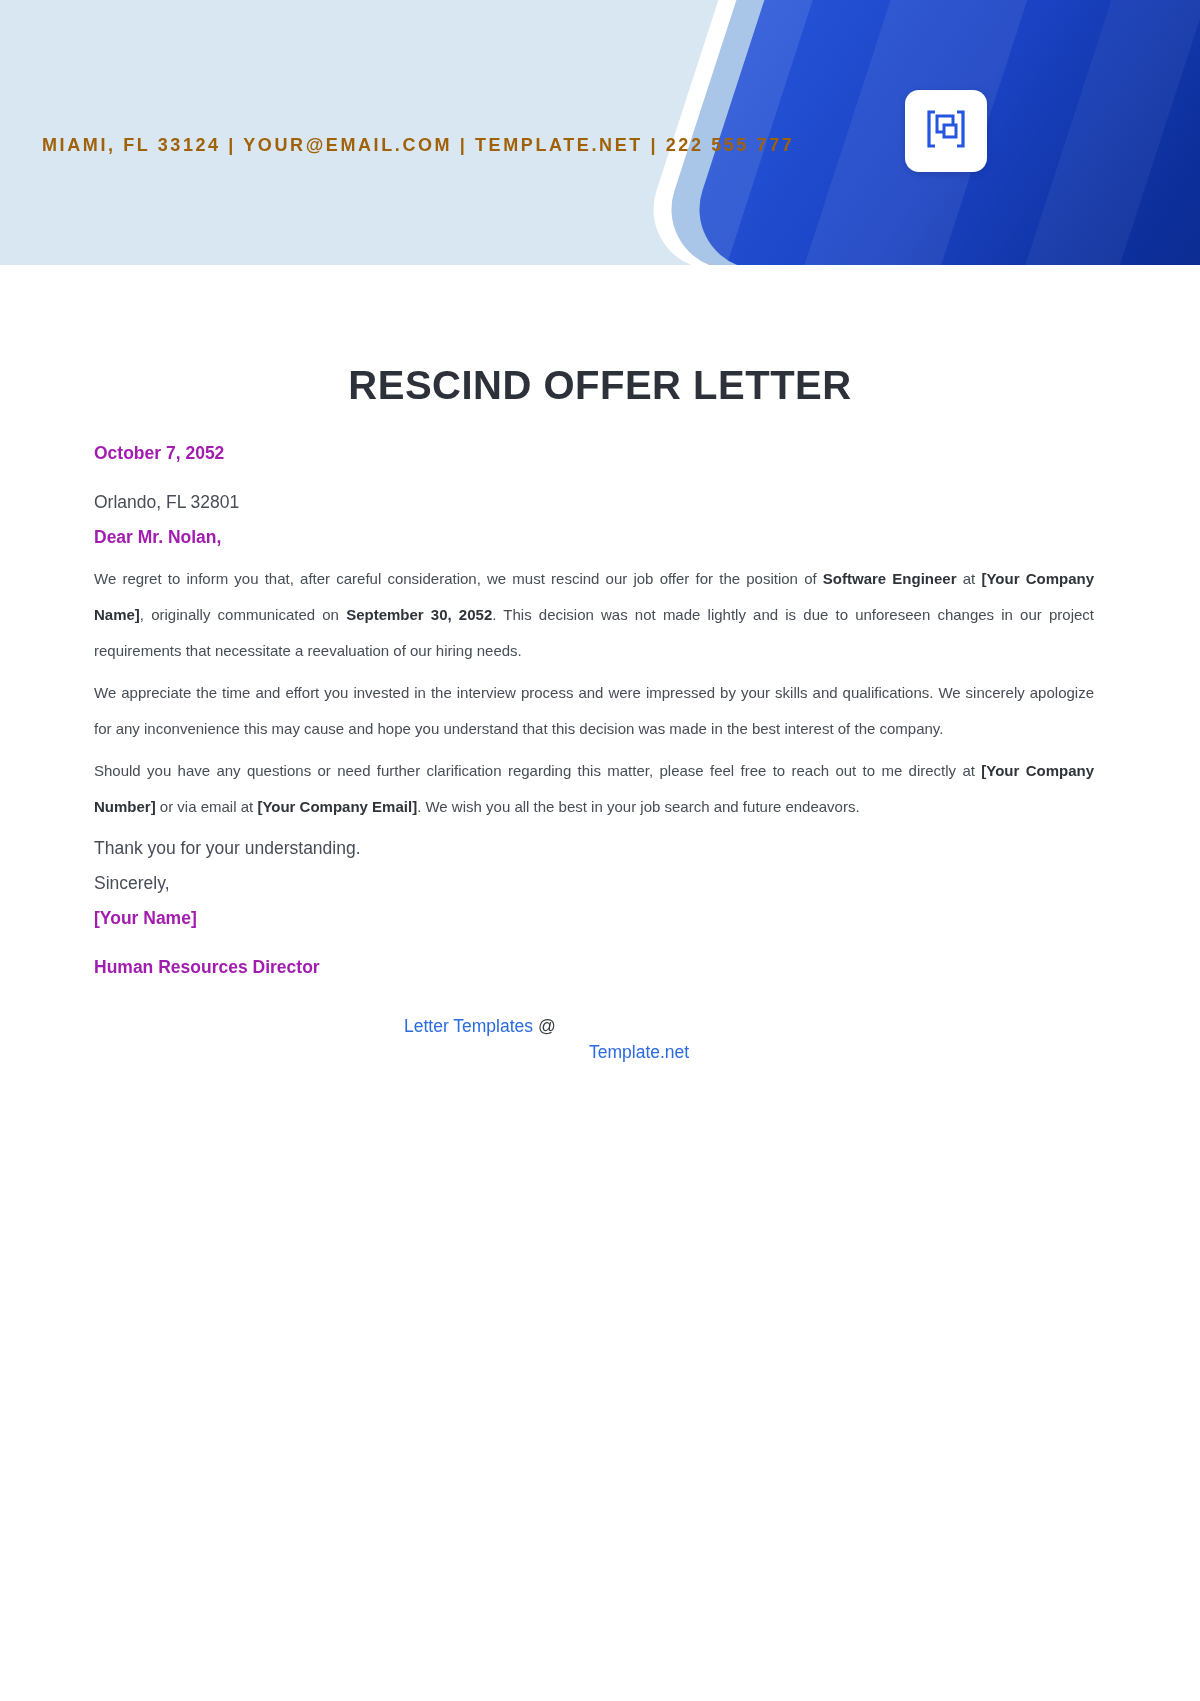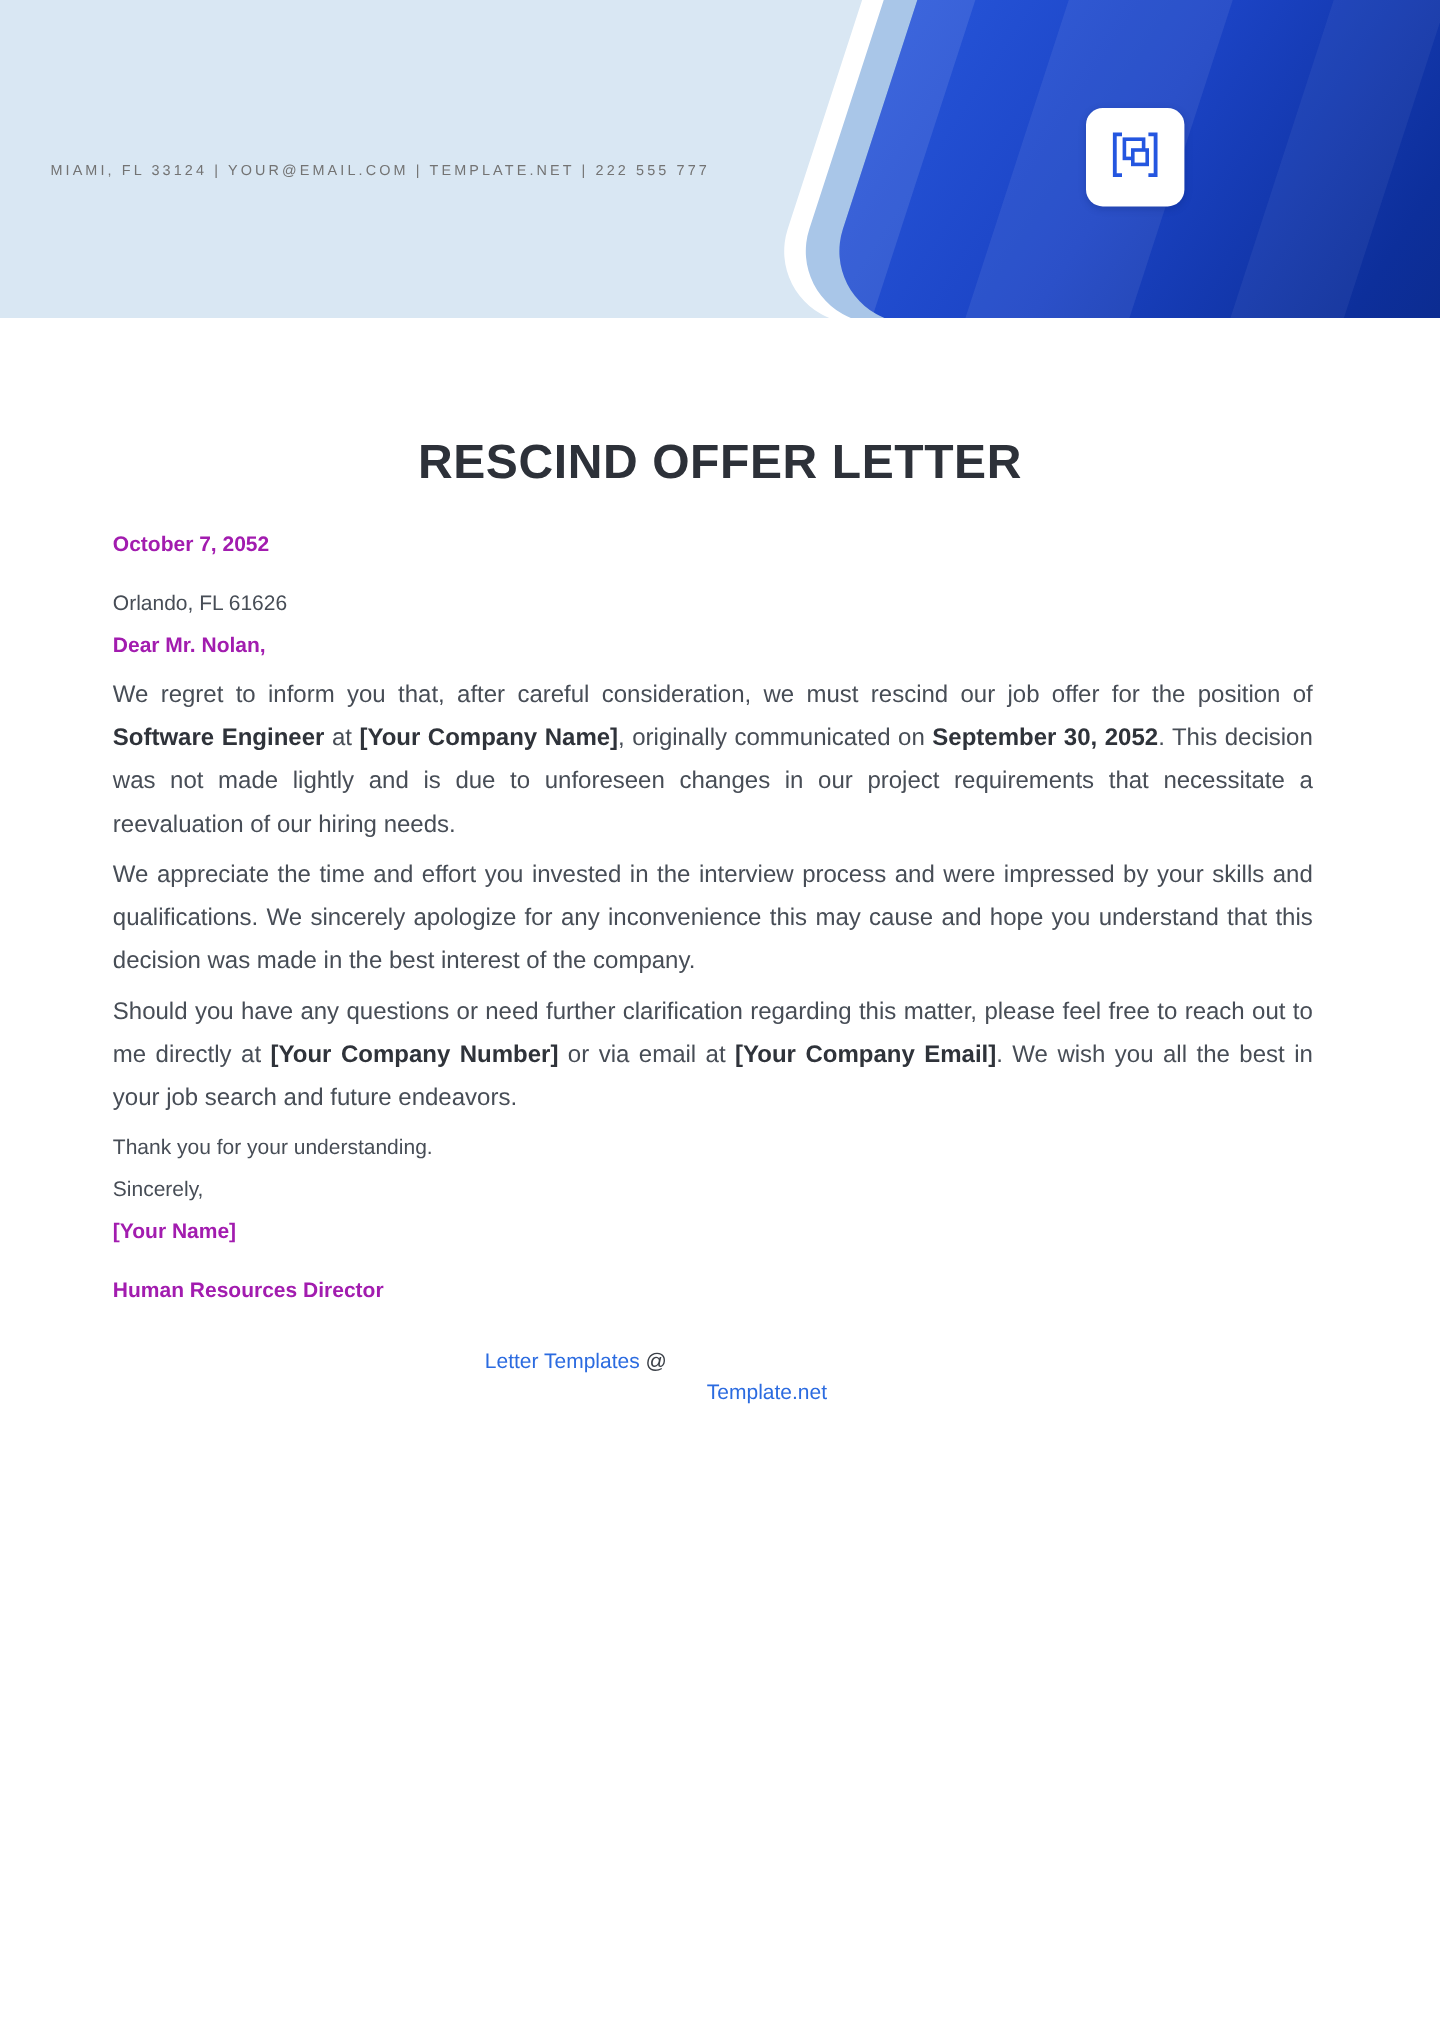--- a/index.html
+++ b/index.html
@@ -24,42 +24,42 @@
     left: 758px; overflow: hidden;
     background: linear-gradient(105deg, #2a5be0 0%, #1b43c4 35%, #0d2f9b 60%, #071e63 100%);
   }
   .hdr-stripe { position: absolute; top: 0; bottom: 0; }
   .hdr-stripe.s1 { left: 120px; width: 130px; background: rgba(255,255,255,0.07); }
   .hdr-stripe.s2 { left: 330px; width: 90px;  background: rgba(255,255,255,0.05); }
   .hdr-stripe.s3 { left: 0;     width: 46px;  background: rgba(255,255,255,0.10); }
 
   .contact-line {
     position: absolute; left: 42px; top: 135px;
-    font-size: 12px; font-weight: 400; letter-spacing: 2.6px;
-    color: #737373; white-space: nowrap;
+    font-size: 18px; font-weight: 700; letter-spacing: 2.6px;
+    color: #a16207; white-space: nowrap;
   }
 
   .brand-logo {
     position: absolute; top: 90px; right: 213px;
     width: 82px; height: 82px; border-radius: 14px;
     background: #ffffff; display: flex; align-items: center; justify-content: center;
     box-shadow: 0 2px 6px rgba(7,30,99,0.25);
   }
 
   
   .letter { padding: 0 94px; }
   .letter-title {
     margin: 98px 0 28px 0; text-align: center;
     font-size: 40px; font-weight: 700; letter-spacing: 0.5px; color: #2d3139;
   }
   .line { font-size: 17.5px; line-height: 35px; }
   .b { font-weight: 700; color: #a21caf; }
   .gap-sm { height: 14px; }
   .para {
-    font-size: 20px; line-height: 36px; text-align: justify;
+    font-size: 15px; line-height: 36px; text-align: justify;
     margin: 6px 12px 6px 0;
   }
   .para strong { font-weight: 700; color: #2f333a; }
 
   
   .attribution { margin-top: 28px; font-size: 17.5px; line-height: 26px; }
   .attribution .row1 { margin-left: 310px; }
   .attribution .row2 { margin-left: 495px; }
   .link { color: #2b6be0; text-decoration: none; cursor: pointer; }
   .at { color: #3a3f47; }
@@ -93,21 +93,21 @@
   </div>
 
   <div class="letter">
 
     <h1 class="letter-title">RESCIND OFFER LETTER</h1>
 
     <div class="line b">October 7, 2052</div>
 
     <div class="gap-sm"></div>
 
-    <div class="line">Orlando, FL 61626</div>
+    <div class="line">Orlando, FL 32801</div>
     <div class="line b">Dear Mr. Nolan,</div>
 
     <p class="para">
       <span>We regret to inform you that, after careful consideration, we must rescind our job offer for the position of </span><strong>Software Engineer</strong><span> at </span><strong>[Your Company Name]</strong><span>, originally communicated on </span><strong>September 30, 2052</strong><span>. This decision was not made lightly and is due to unforeseen changes in our project requirements that necessitate a reevaluation of our hiring needs.</span>
     </p>
 
     <p class="para">
       <span>We appreciate the time and effort you invested in the interview process and were impressed by your skills and qualifications. We sincerely apologize for any inconvenience this may cause and hope you understand that this decision was made in the best interest of the company.</span>
     </p>
 

